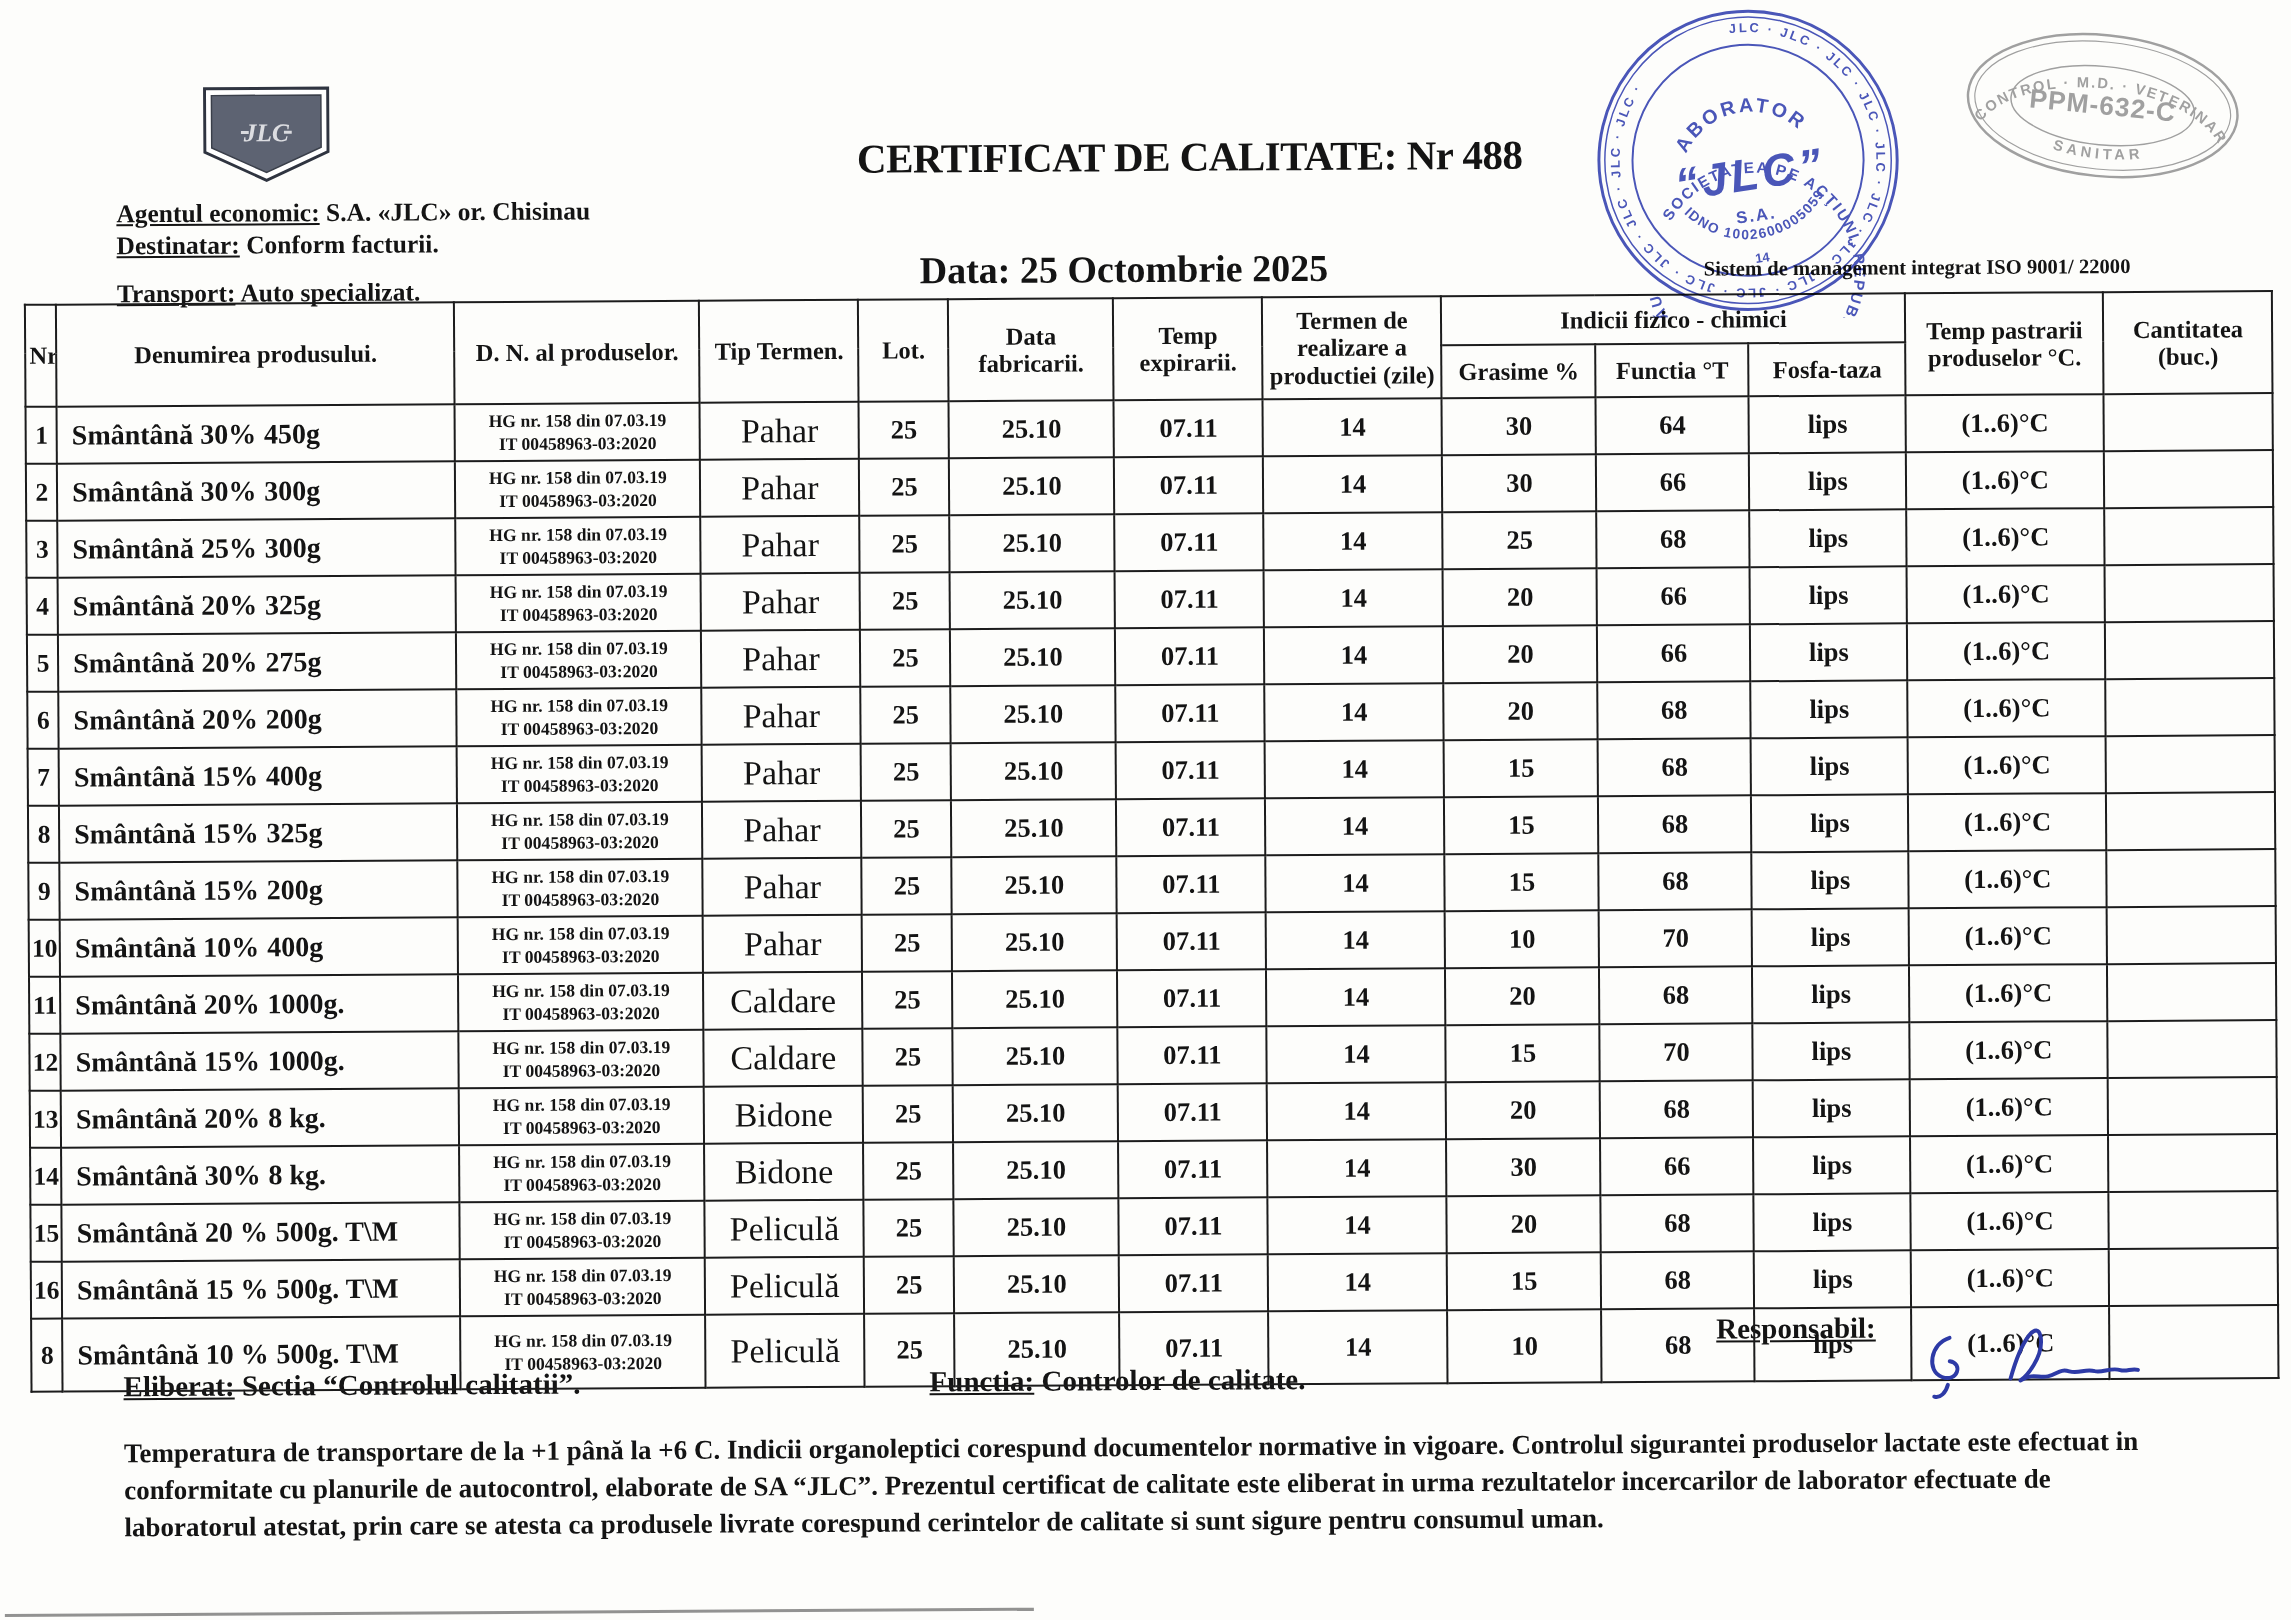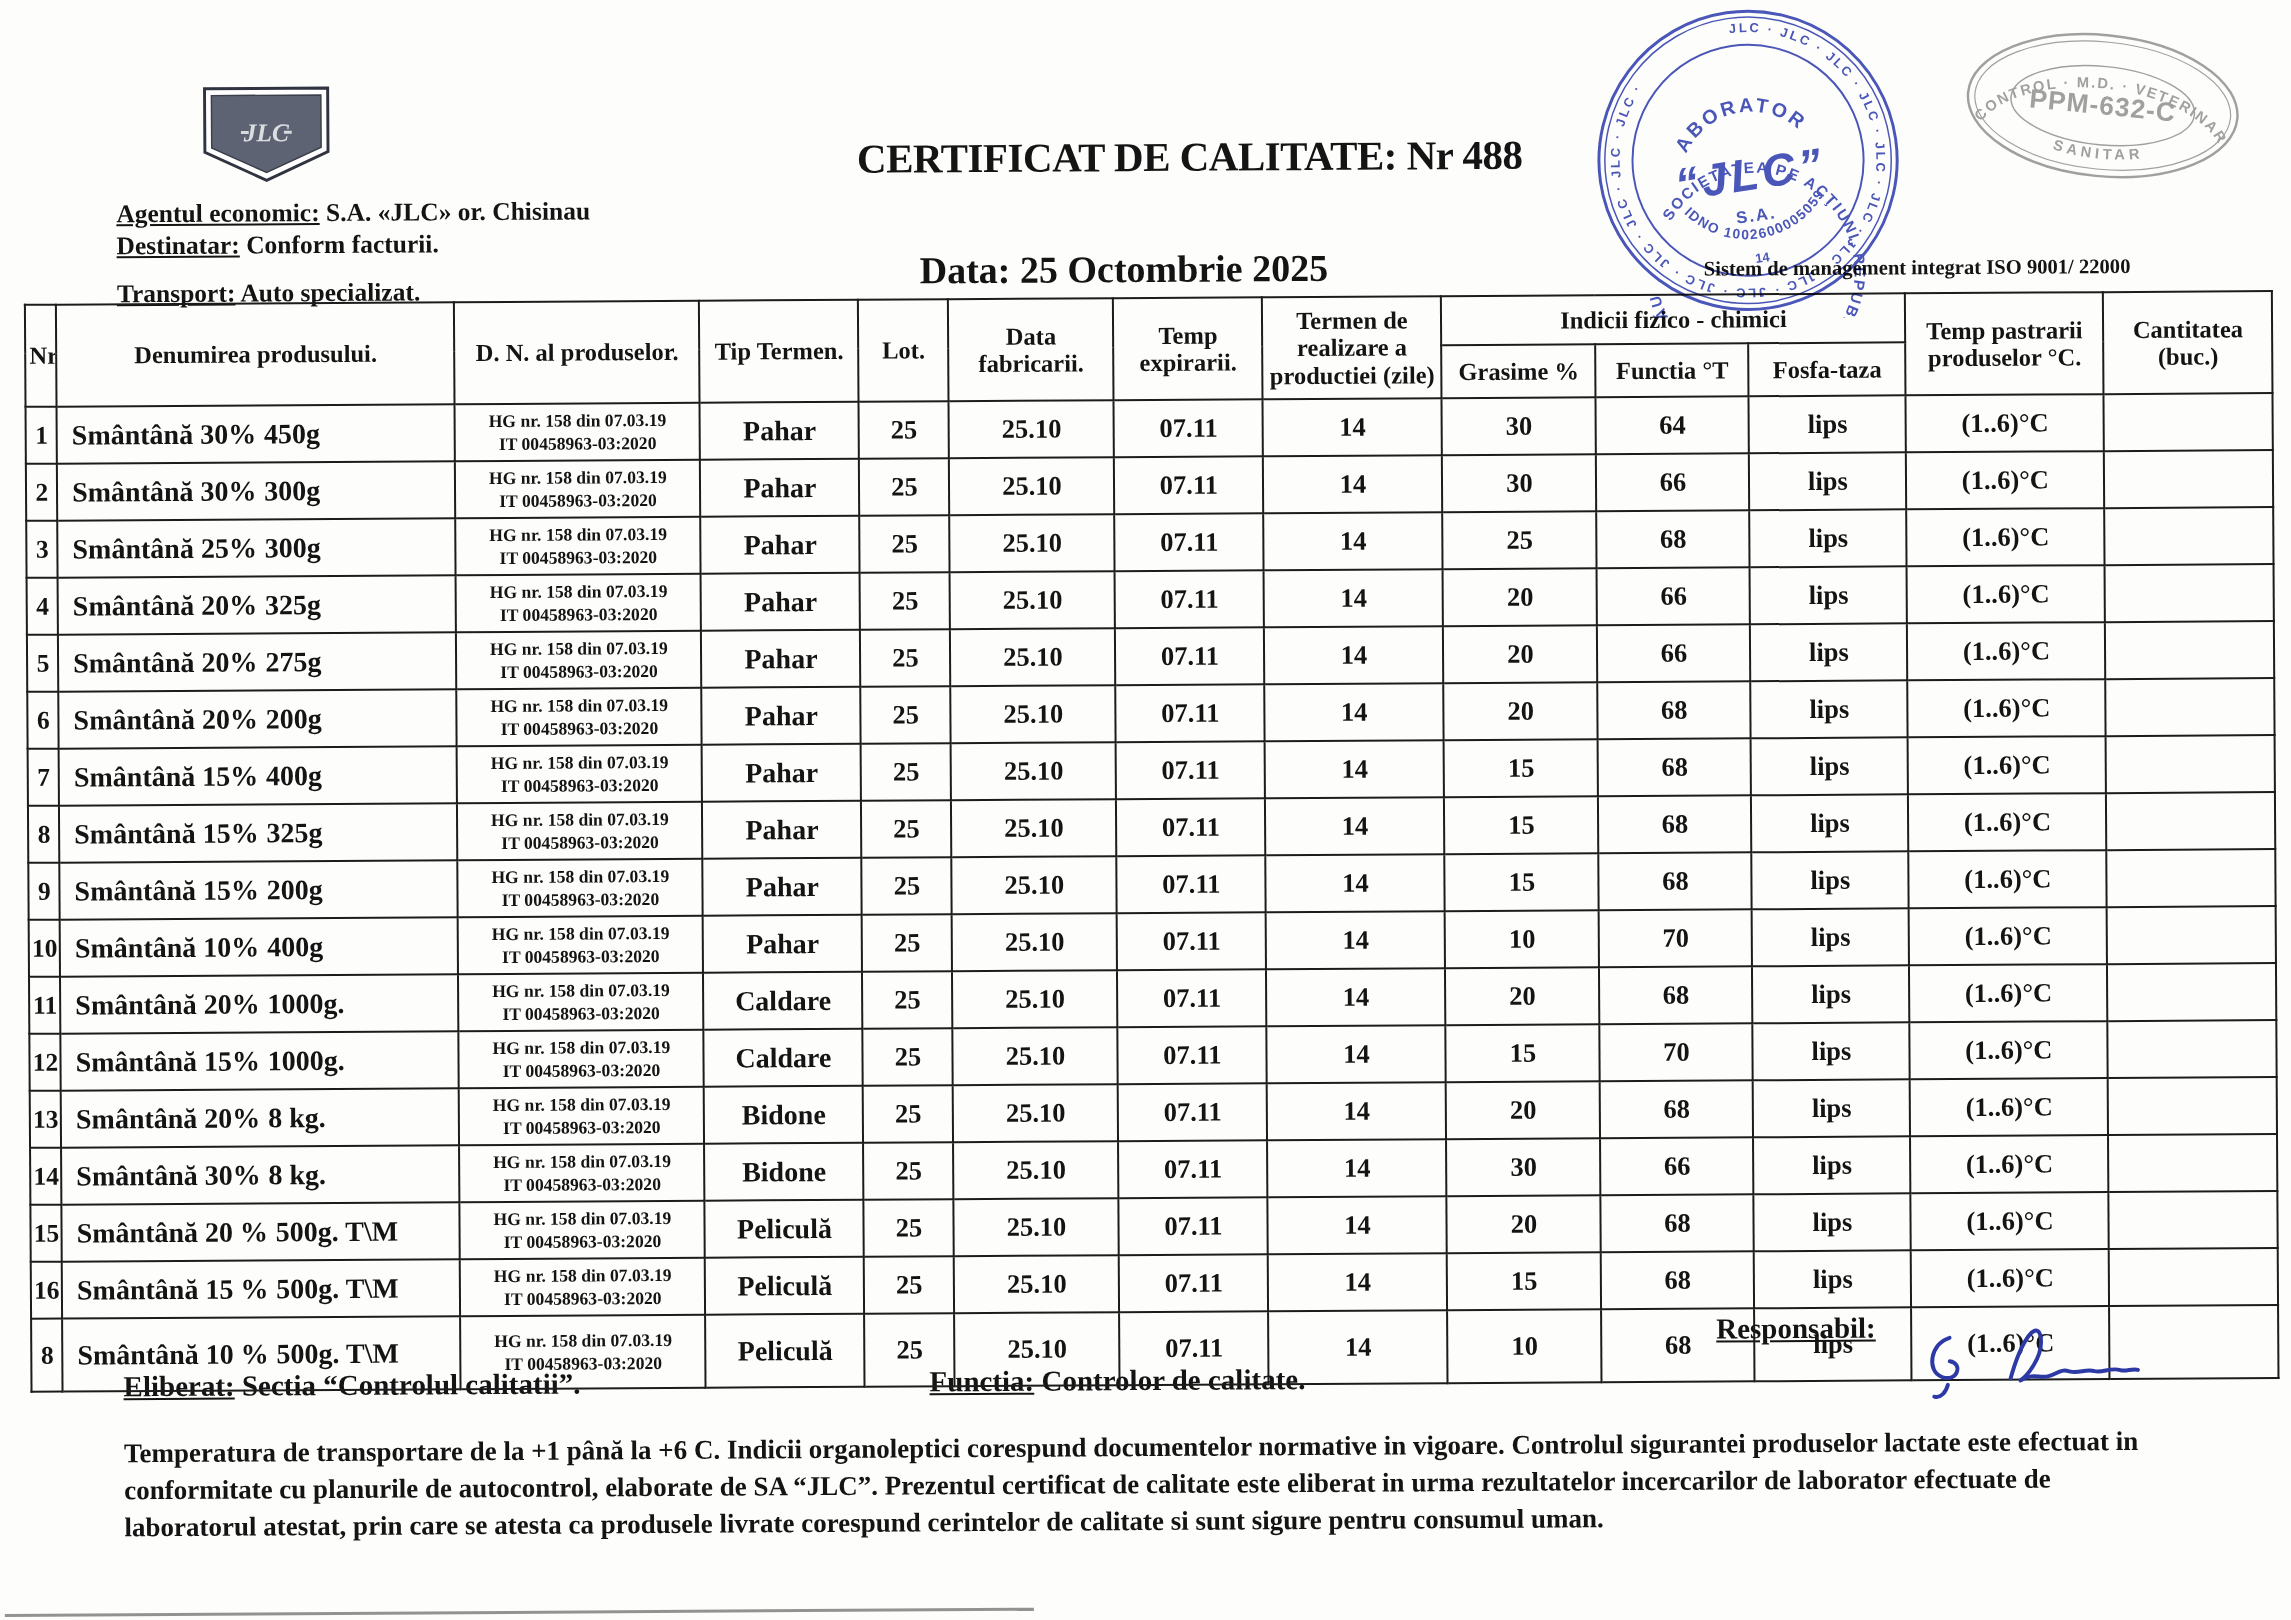--- a/index.html
+++ b/index.html
@@ -41,21 +41,21 @@
   th.th-sm{font-size:23.5px;}
   tr.hrow1 th{height:43px;}
   tr.hrow2 th{height:47px;}
   tbody td{height:55px;}
   tbody tr:last-child td{height:71px;}
   .c-nr{font-size:25.5px;font-weight:bold;}
   .c-name{text-align:left;}
   .name-wrap{display:flex;align-items:center;gap:7.8px;padding-left:13.7px;font-size:28px;font-weight:bold;white-space:nowrap;}
   .pname{display:inline-block;min-width:42%;}
   .c-dn{font-size:17.6px;font-weight:bold;line-height:1.3;}
-  .c-pack{font-size:28px;font-weight:bold;}
+  .c-pack{font-size:34px;font-weight:normal;}
   .c-num{font-size:26.5px;font-weight:bold;}
   .c-temp{font-size:26.5px;font-weight:bold;}
   .c-cant{font-size:26.5px;font-weight:bold;}
 
   
   .foot-line{position:absolute;top:1364px;font-size:29px;font-weight:bold;white-space:nowrap;}
   .f-eliberat{left:120px;}
   .f-functia{left:926px;}
   .f-resp{left:1713px;top:1316px;}
   .signature{position:absolute;left:1913px;top:1321px;z-index:2;}

